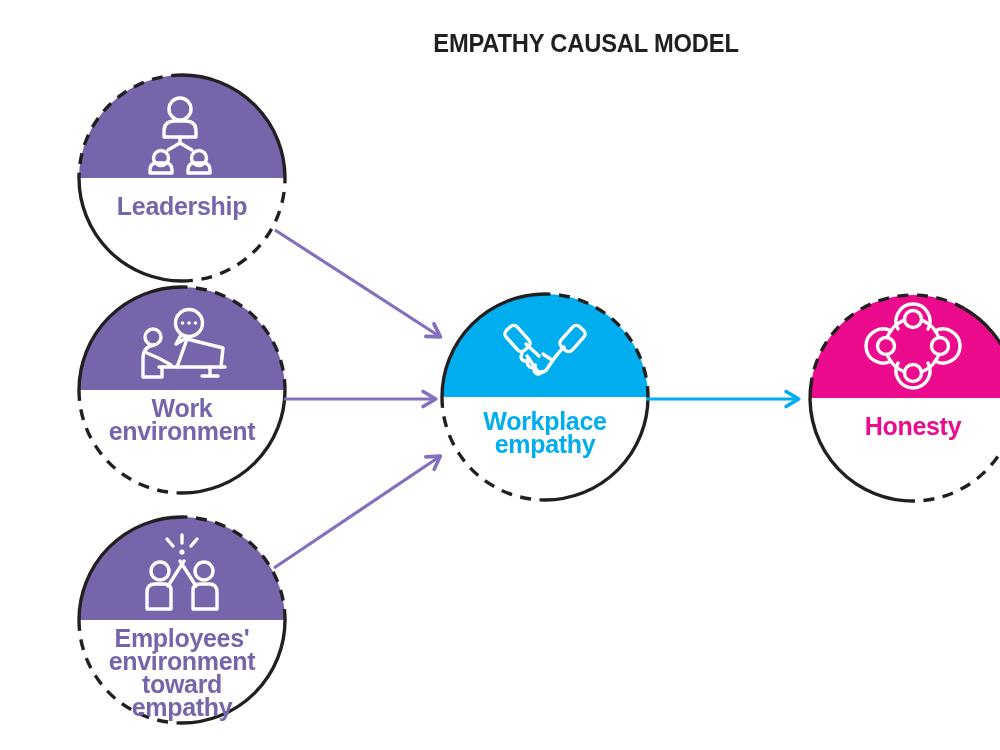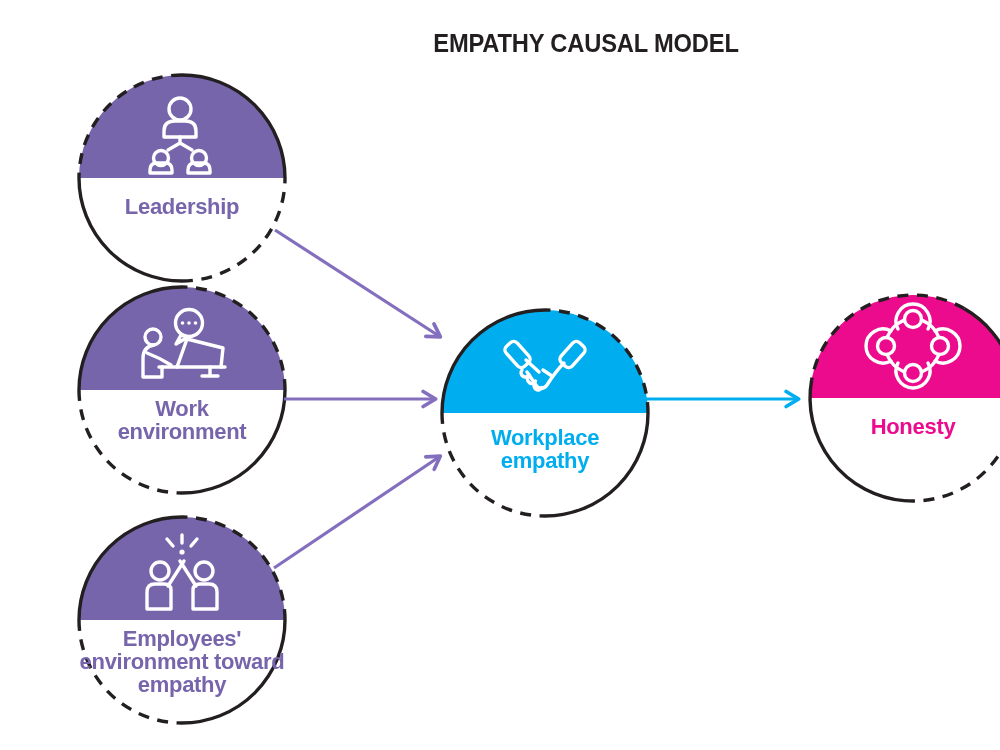--- a/index.html
+++ b/index.html
@@ -14,21 +14,21 @@
   }
   .node{position:absolute;width:210px;height:210px;}
   .node svg{position:absolute;left:0;top:0;overflow:visible;}
   .half{stroke:none;}
   .arc{fill:none;stroke:var(--c-ink);stroke-width:3.4px;}
   .dash{stroke-dasharray:11 8.5;}
   .icon{fill:none;stroke:#ffffff;stroke-width:3.4px;stroke-linecap:round;stroke-linejoin:round;}
   .icon .dot{fill:#ffffff;stroke:none;}
   .node-label{
     position:absolute;left:0;right:0;text-align:center;white-space:pre-line;
-    font-size:22px;font-weight:bold;letter-spacing:-0.3px;line-height:23px;
+    font-size:25px;font-weight:bold;letter-spacing:-0.3px;line-height:23px;
   }
   .edges{position:absolute;left:0;top:0;pointer-events:none;}
   .edge{fill:none;stroke-width:3.2px;}
   .edge.purple{stroke:var(--c-purple_arrow);}
   .edge.cyan{stroke:var(--c-cyan);}
 </style>
 </head>
 <body>
 
 <div class="stage">
@@ -96,21 +96,21 @@
         <path d="M140 94 V77 Q140 69 132 69 H123 Q116 69 116 75 V94 Z"></path>
         <path d="M91 71 L107 46"></path>
         <path d="M119 71 L103 46"></path>
       </g>
     </svg>
     <div class="node-label" style="top:112px;color:var(--c-purple)">Employees'
 environment toward
 empathy</div>
   </div>
 
-  <div class="node" style="left:440px;top:308px;">
+  <div class="node" style="left:440px;top:292px;">
     <svg width="210" height="210" viewBox="0 0 210 210">
       <path class="half" d="M2 105 A103 103 0 0 1 208 105 Z" style="fill:var(--c-cyan)"></path>
       <path class="arc dash" d="M208 105 A103 103 0 0 0 105 2"></path>
       <path class="arc" d="M105 2 A103 103 0 0 0 2 105"></path>
       <path class="arc dash" d="M2 105 A103 103 0 0 0 105 208"></path>
       <path class="arc" d="M105 208 A103 103 0 0 0 208 105"></path>
       <g class="icon">
         <rect x="70" y="33" width="15" height="27" rx="5" transform="rotate(-42 77.5 46.5)"></rect>
         <rect x="125" y="33" width="15" height="27" rx="5" transform="rotate(42 132.5 46.5)"></rect>
         <path d="M124 55 C118 61 112 69 107 77 C104 81.5 98 81 96 77 L87 64"></path>

